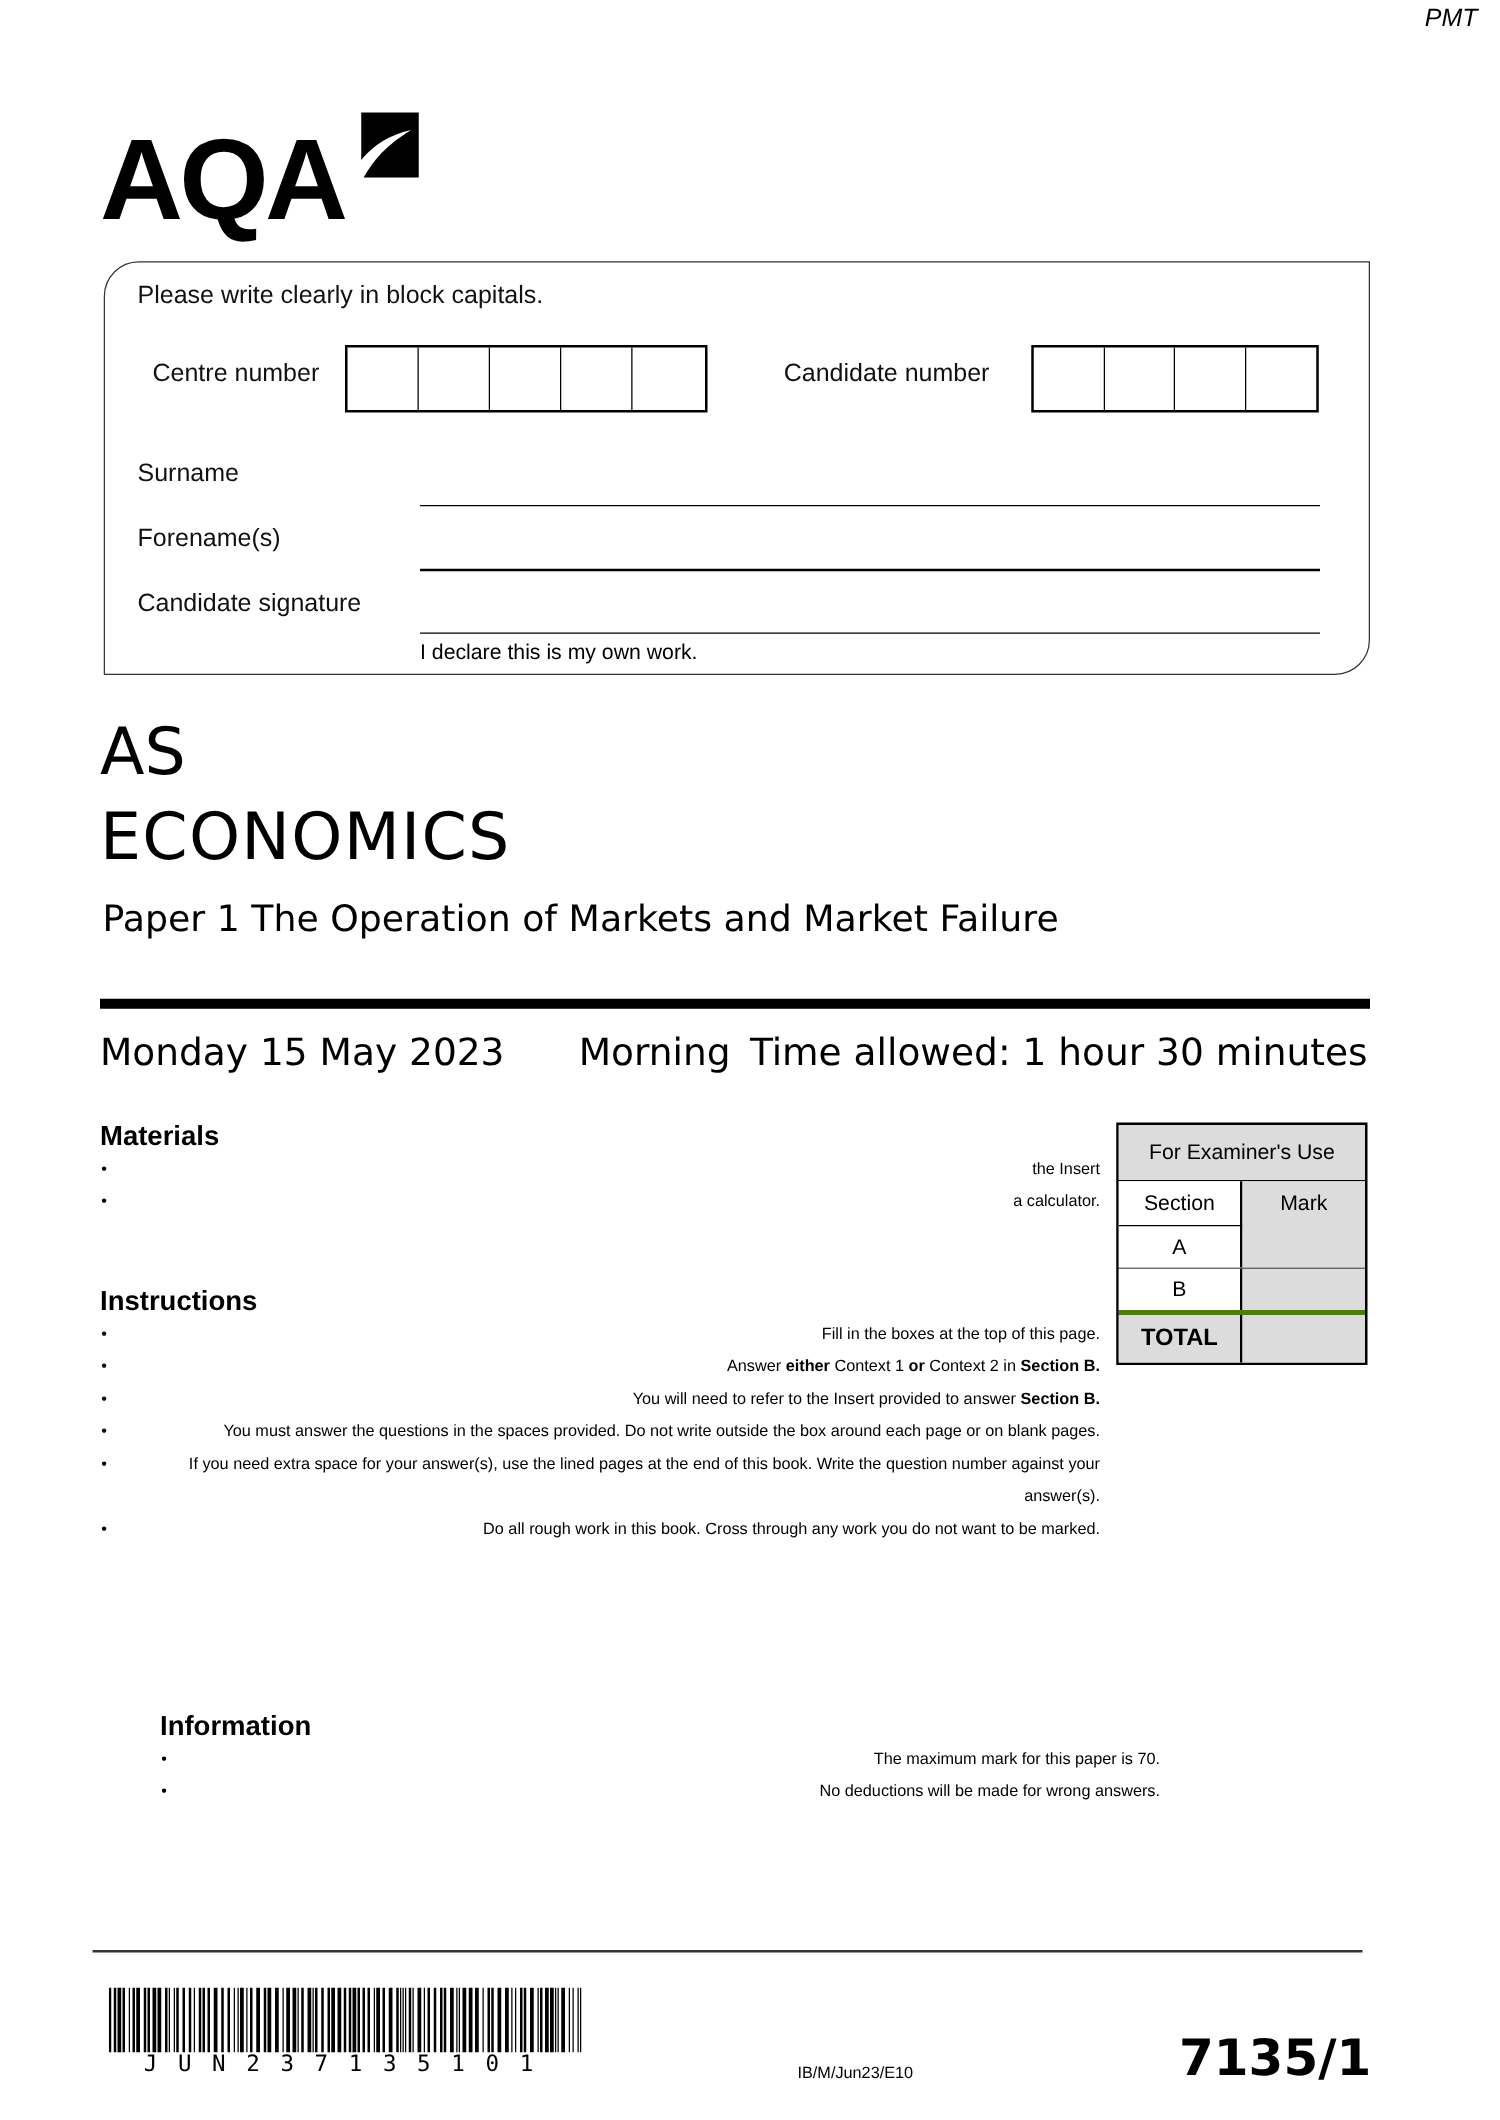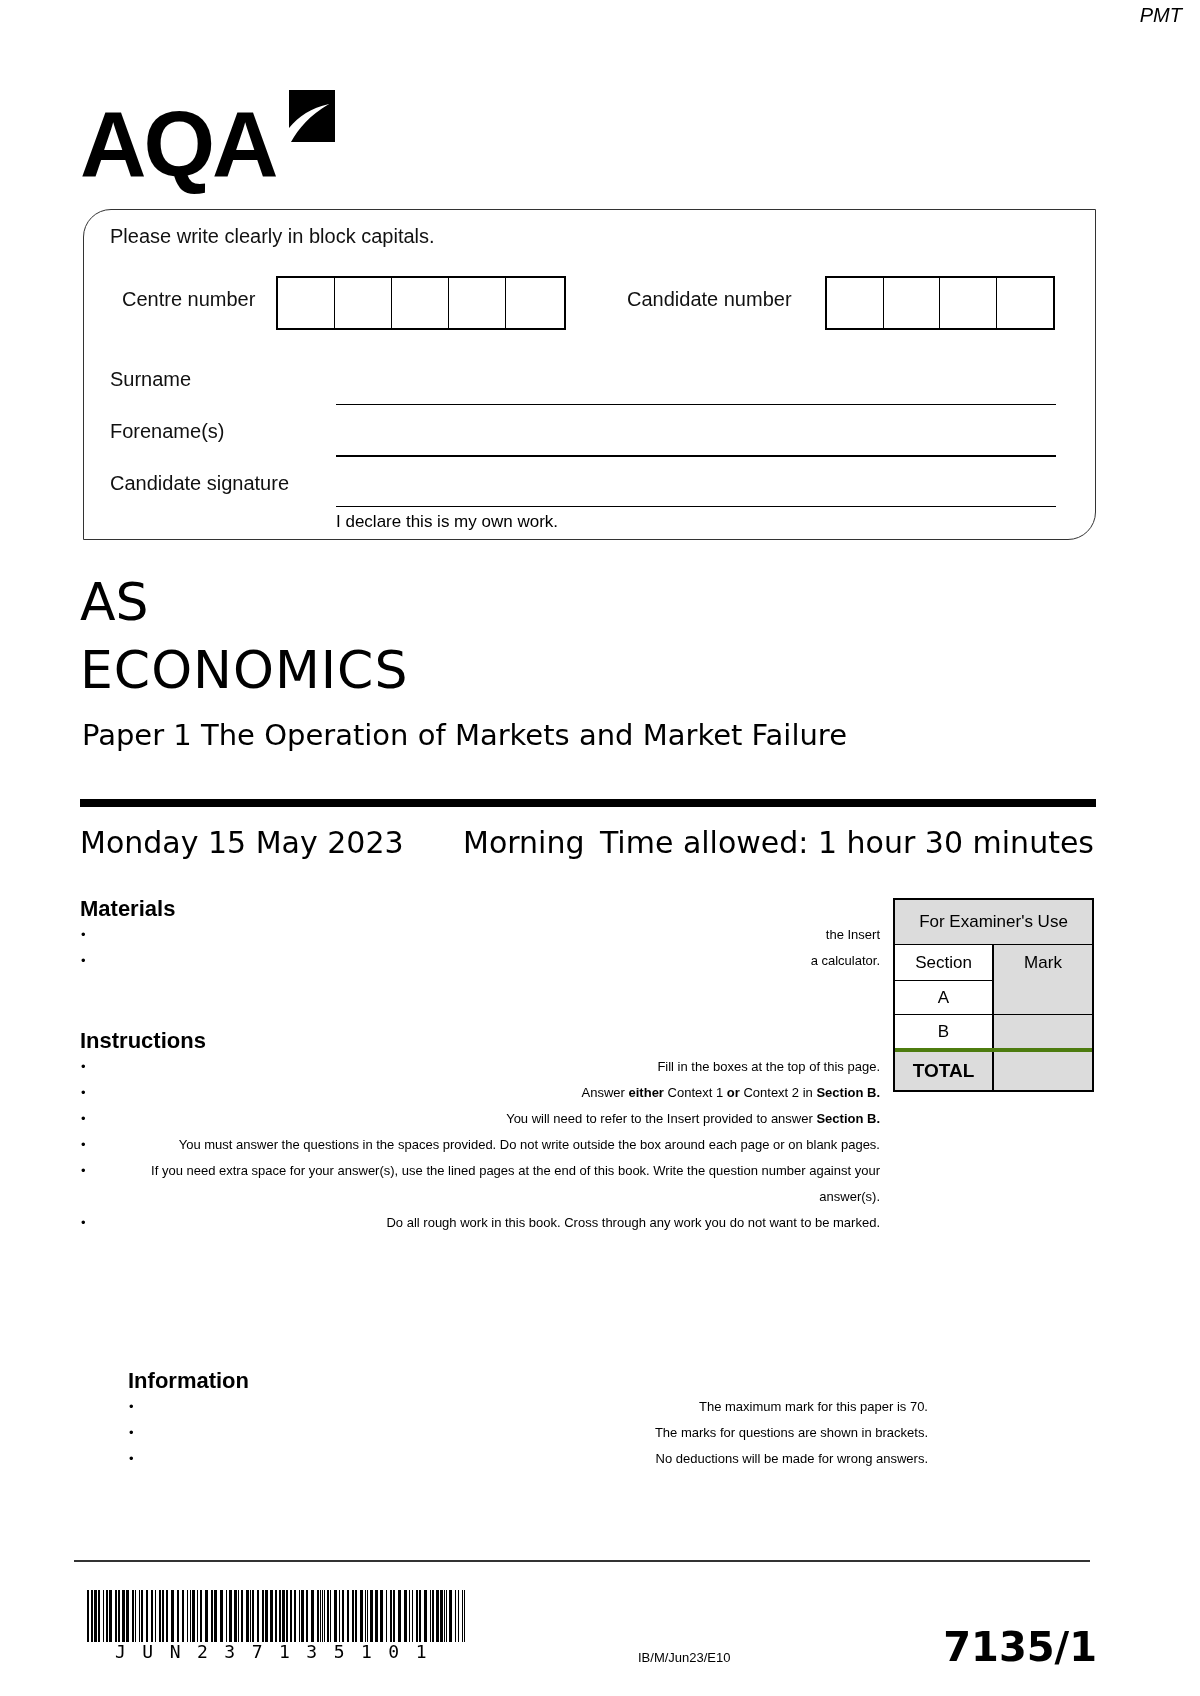--- a/index.html
+++ b/index.html
@@ -118,21 +118,20 @@
       <li><span>You must answer the questions in the spaces provided.  Do not write outside the box around each page or on blank pages.</span></li>
       <li><span>If you need extra space for your answer(s), use the lined pages at the end of this book.  Write the question number against your answer(s).</span></li>
       <li><span>Do all rough work in this book.  Cross through any work you do not want to be marked.</span></li>
     </ul>
 </div>
 
 <div class="abs" style="left:80px; top:1368px; width:800px;margin-left:48px;">
   <div class="section-h">Information</div>
   <ul class="bul">
     <li>The maximum mark for this paper is 70.</li>
-    <li>The marks for questions are shown in brackets.</li>
     <li>No deductions will be made for wrong answers.</li>
   </ul>
 </div>
 
 <div class="abs examiner">
   <div class="ex-head">For Examiner's Use</div>
   <div class="ex-row" style="height:36px;">
     <div class="ex-left">Section</div>
     <div class="ex-right" style="display:flex; justify-content:center; padding-top:8px; box-sizing:border-box;">Mark</div>
   </div>

